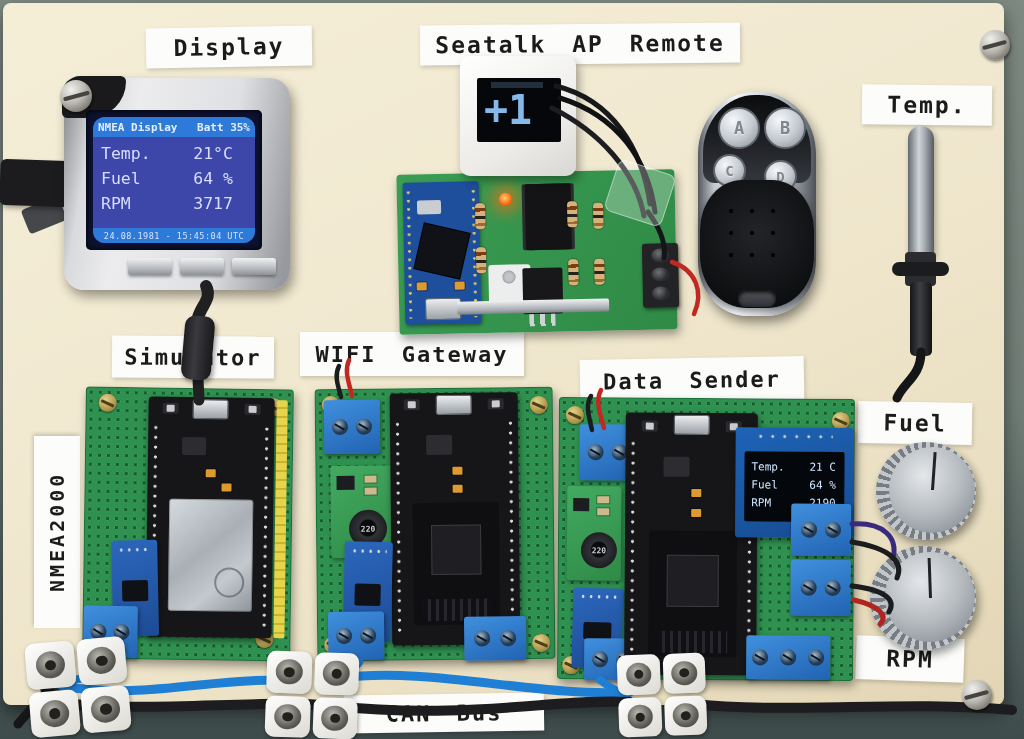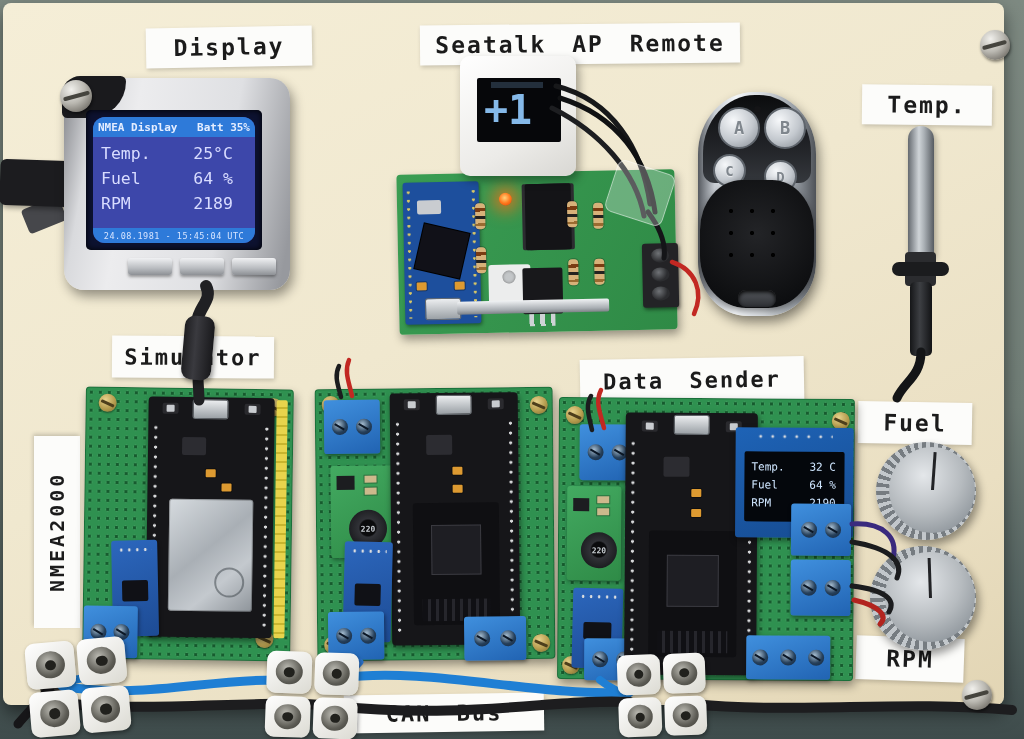--- a/index.html
+++ b/index.html
@@ -224,20 +224,23 @@
     </div>
   <div class="label-strip" style="left:420px; top:24px; width:320px; height:40px; font-size:23px; transform:rotate(-0.5deg);">
       <span>Seatalk AP Remote</span>
     </div>
   <div class="label-strip" style="left:862px; top:85px; width:130px; height:40px; font-size:23px; transform:rotate(0.6deg);">
       <span>Temp.</span>
     </div>
   <div class="label-strip" style="left:112px; top:336px; width:162px; height:42px; font-size:22px; transform:rotate(0.4deg);">
       <span>Simulator</span>
     </div>
+  <div class="label-strip" style="left:300px; top:332px; width:224px; height:44px; font-size:22px;">
+      <span>WIFI Gateway</span>
+    </div>
   <div class="label-strip" style="left:580px; top:358px; width:224px; height:44px; font-size:22px; transform:rotate(-1deg);">
       <span>Data Sender</span>
     </div>
   <div class="label-strip vlabel" style="left:34px; top:436px; width:46px; height:192px; font-size:20px;">
       <span>NMEA2000</span>
     </div>
   <div class="label-strip" style="left:858px; top:402px; width:114px; height:42px; font-size:23px; transform:rotate(1deg);">
       <span>Fuel</span>
     </div>
   <div class="label-strip" style="left:856px; top:637px; width:108px; height:44px; font-size:23px; transform:rotate(2deg);">
@@ -253,29 +256,29 @@
     <div class="disp-corner"></div>
     <div class="disp-bezel">
       <div class="disp-screen">
         <div class="lcd-bar lcd-head">
           <span>NMEA Display</span>
           <span>Batt 35%</span>
         </div>
         <div class="lcd-body">
           <div class="lcd-row">
             <span>Temp.</span>
-            <span>25°C</span>
+            <span>21°C</span>
           </div>
           <div class="lcd-row">
             <span>Fuel</span>
             <span>64 %</span>
           </div>
           <div class="lcd-row">
             <span>RPM</span>
-            <span>2189</span>
+            <span>3717</span>
           </div>
         </div>
         <div class="lcd-bar lcd-foot">
           <span>24.08.1981 - 15:45:04 UTC</span>
         </div>
       </div>
     </div>
     <div class="disp-btn" style="left:64px; top:180px;"></div>
     <div class="disp-btn" style="left:116px; top:180px;"></div>
     <div class="disp-btn" style="left:168px; top:180px;"></div>
@@ -436,21 +439,21 @@
       <div class="cap-orange" style="left:66px; top:76px;"></div>
       <div class="cap-orange" style="left:66px; top:96px;"></div>
       <div class="module-black" style="left:24px; top:118px; width:88px; height:126px;">
         <div class="chip" style="left:18px; top:24px; width:52px; height:52px;"></div>
       </div>
     </div>
     <div class="oled-pcb" style="left:176px; top:28px; width:118px; height:110px;">
       <div class="oled-scr" style="left:9px; top:24px; width:100px; height:70px;">
         <div class="orow">
             <b>Temp.</b>
-            <span>32 C</span>
+            <span>21 C</span>
           </div>
         <div class="orow">
             <b>Fuel</b>
             <span>64 %</span>
           </div>
         <div class="orow">
             <b>RPM</b>
             <span>2190</span>
           </div>
       </div>

